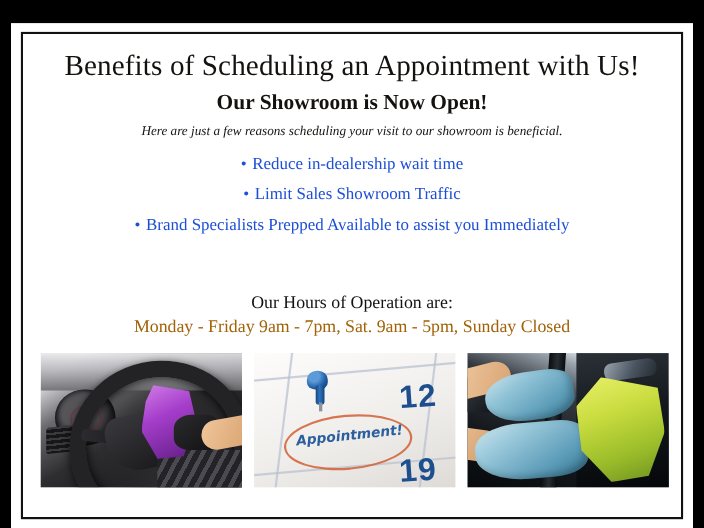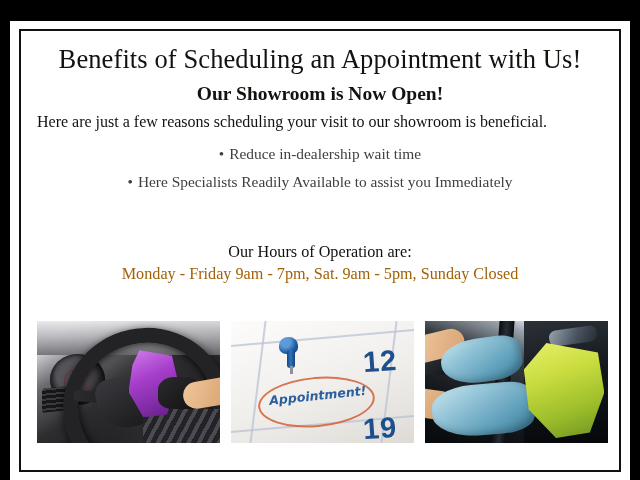--- a/index.html
+++ b/index.html
@@ -63,39 +63,40 @@
   .subhead {
     text-align: center;
     font-size: 19.5px;
     line-height: 1.1;
     color: #14120f;
     font-weight: 700;
     margin: 9px 0 0 0;
     white-space: nowrap;
   }
   .lede {
-    text-align: left;
-    font-size: 16px;
+    text-align: center;
+    font-size: 12px;
     line-height: 1.15;
     color: #14120f;
     margin: 9px 0 0 0;
     white-space: nowrap;
+    font-style: italic;
   }
 
   
   .benefits {
     list-style: none;
     margin: 15px 0 0 0;
     padding: 0;
     text-align: center;
   }
   .benefit-item {
     font-size: 15.4px;
     line-height: 1.0;
-    color: #404040;
+    color: #1d4ed8;
     margin: 0 0 12px 0;
     white-space: nowrap;
   }
   .benefit-item .bullet-dot {
     display: inline-block;
     margin-right: 5px;
   }
 
   
   .hours-block {
@@ -337,21 +338,24 @@
 
         <h2 class="subhead">Our Showroom is Now Open!</h2>
 
         <p class="lede">Here are just a few reasons scheduling your visit to our showroom is beneficial.</p>
 
         <ul class="benefits">
           <li class="benefit-item">
             <span class="bullet-dot">•</span><span>Reduce in-dealership wait time</span>
           </li>
           <li class="benefit-item">
-            <span class="bullet-dot">•</span><span>Here Specialists Readily Available to assist you Immediately</span>
+            <span class="bullet-dot">•</span><span>Limit Sales Showroom Traffic</span>
+          </li>
+          <li class="benefit-item">
+            <span class="bullet-dot">•</span><span>Brand Specialists Prepped Available to assist you Immediately</span>
           </li>
         </ul>
 
         <div class="hours-block">
           <div class="hours-title">Our Hours of Operation are:</div>
           <div class="hours-detail">Monday - Friday   9am - 7pm,   Sat.  9am - 5pm,   Sunday Closed</div>
         </div>
 
         <div class="photo-strip">
 

